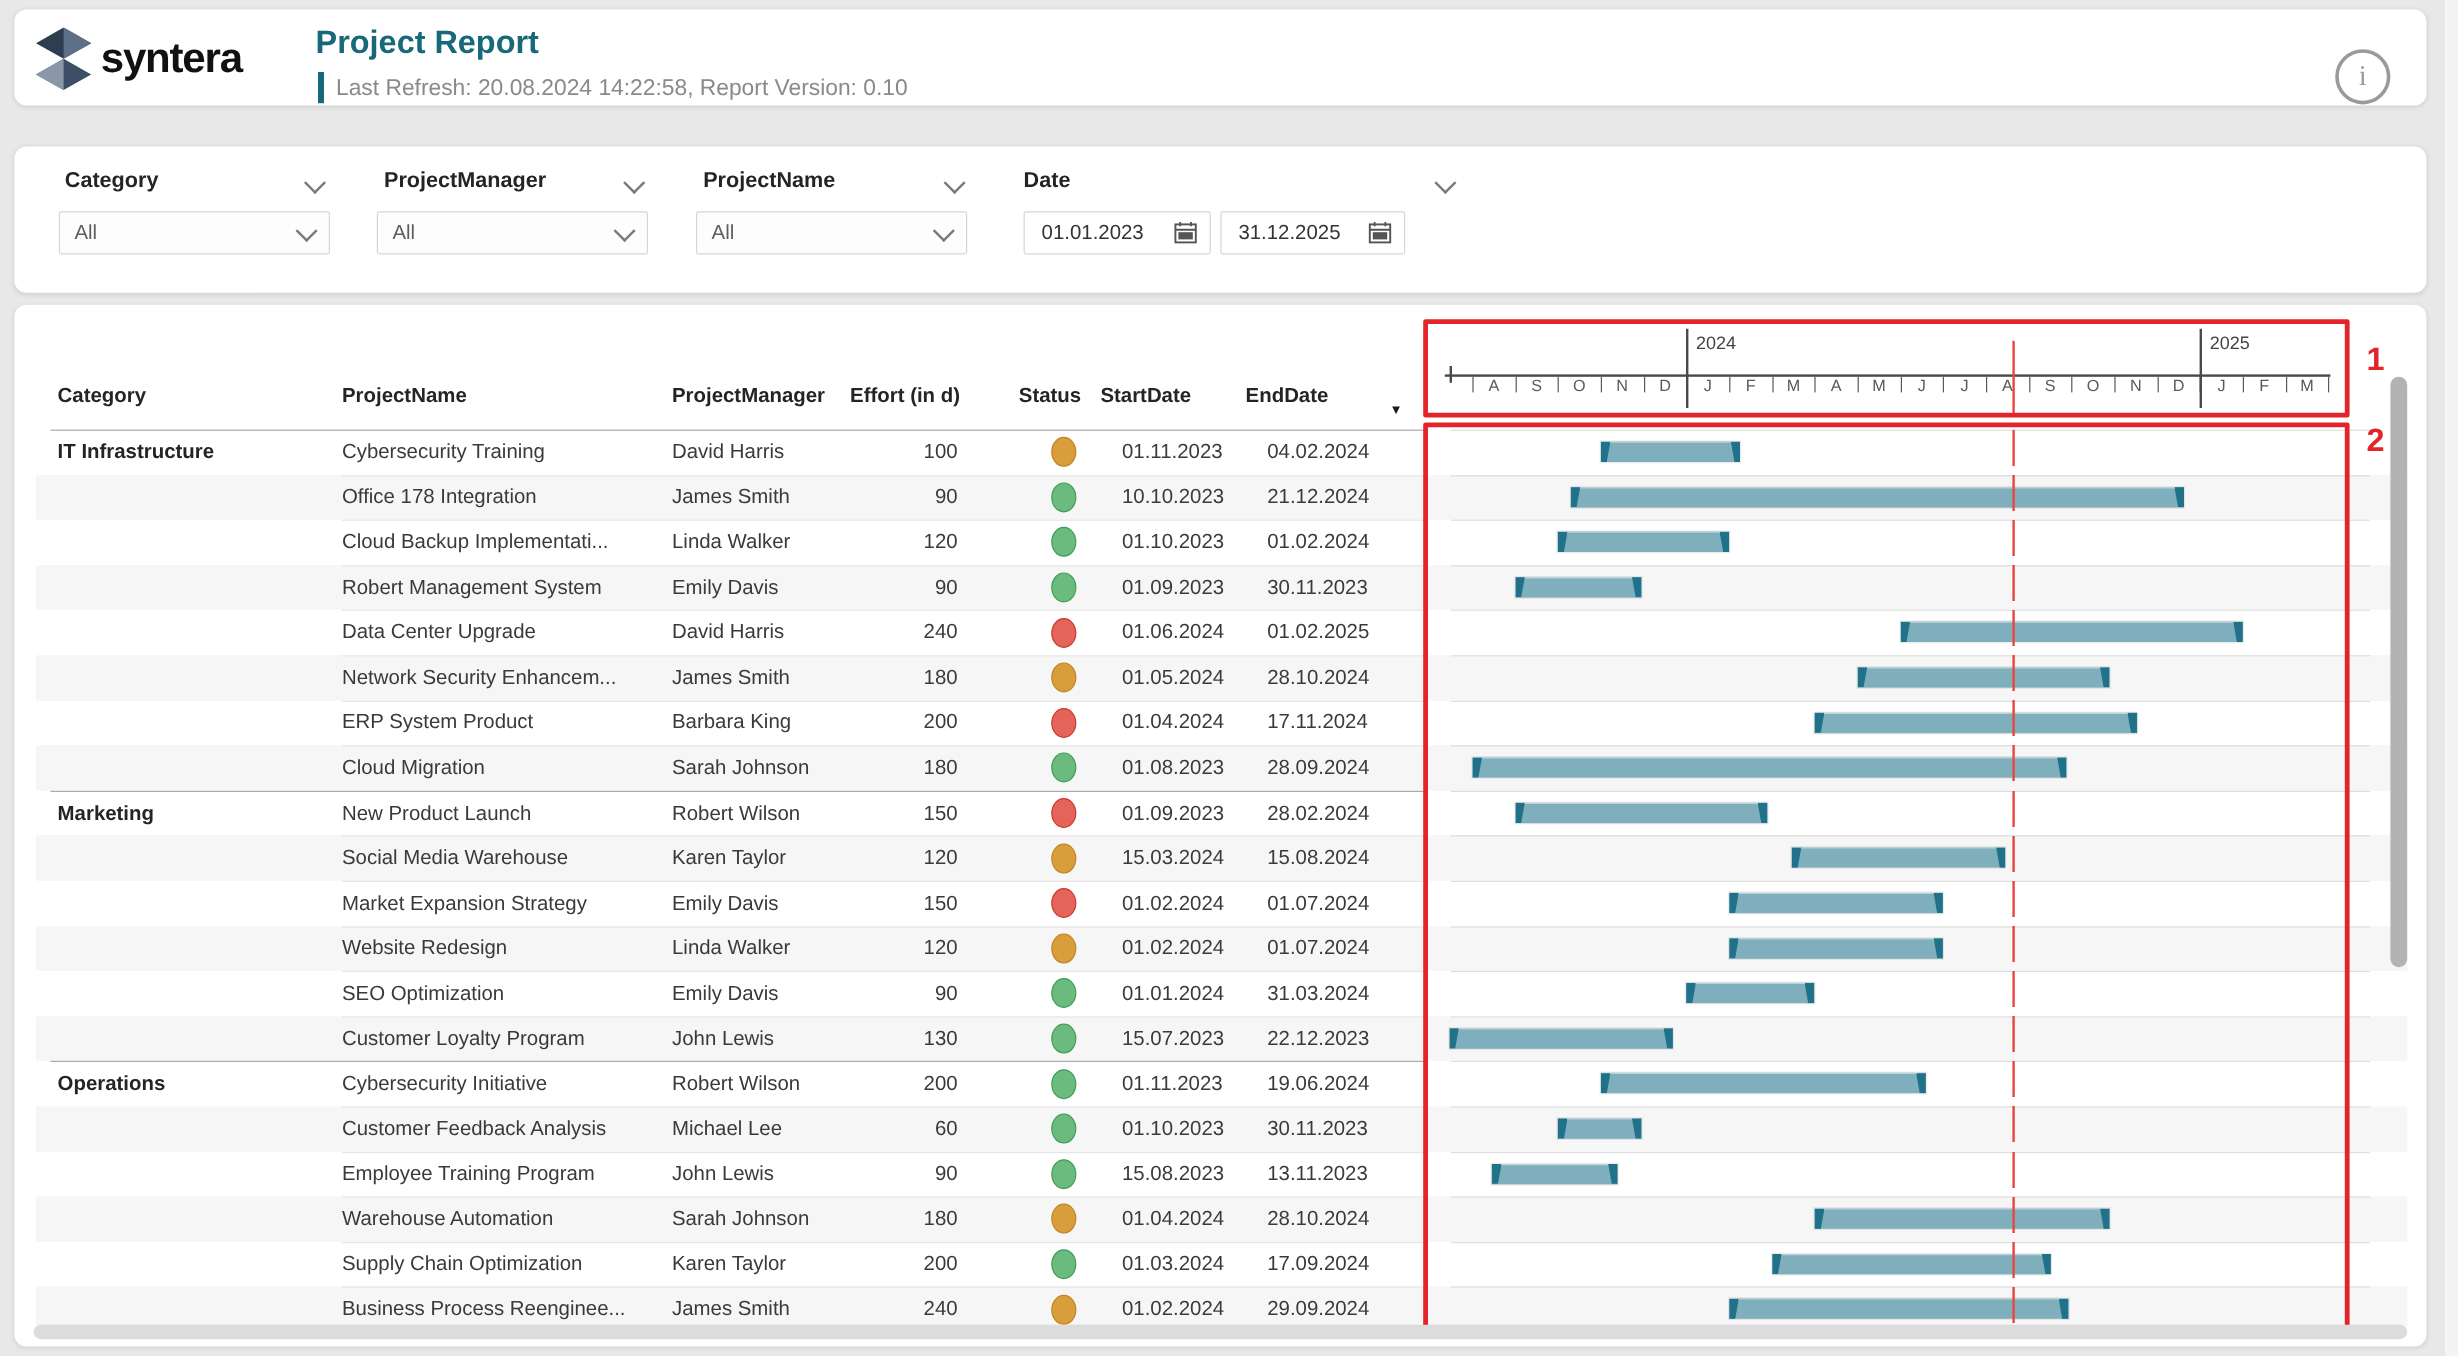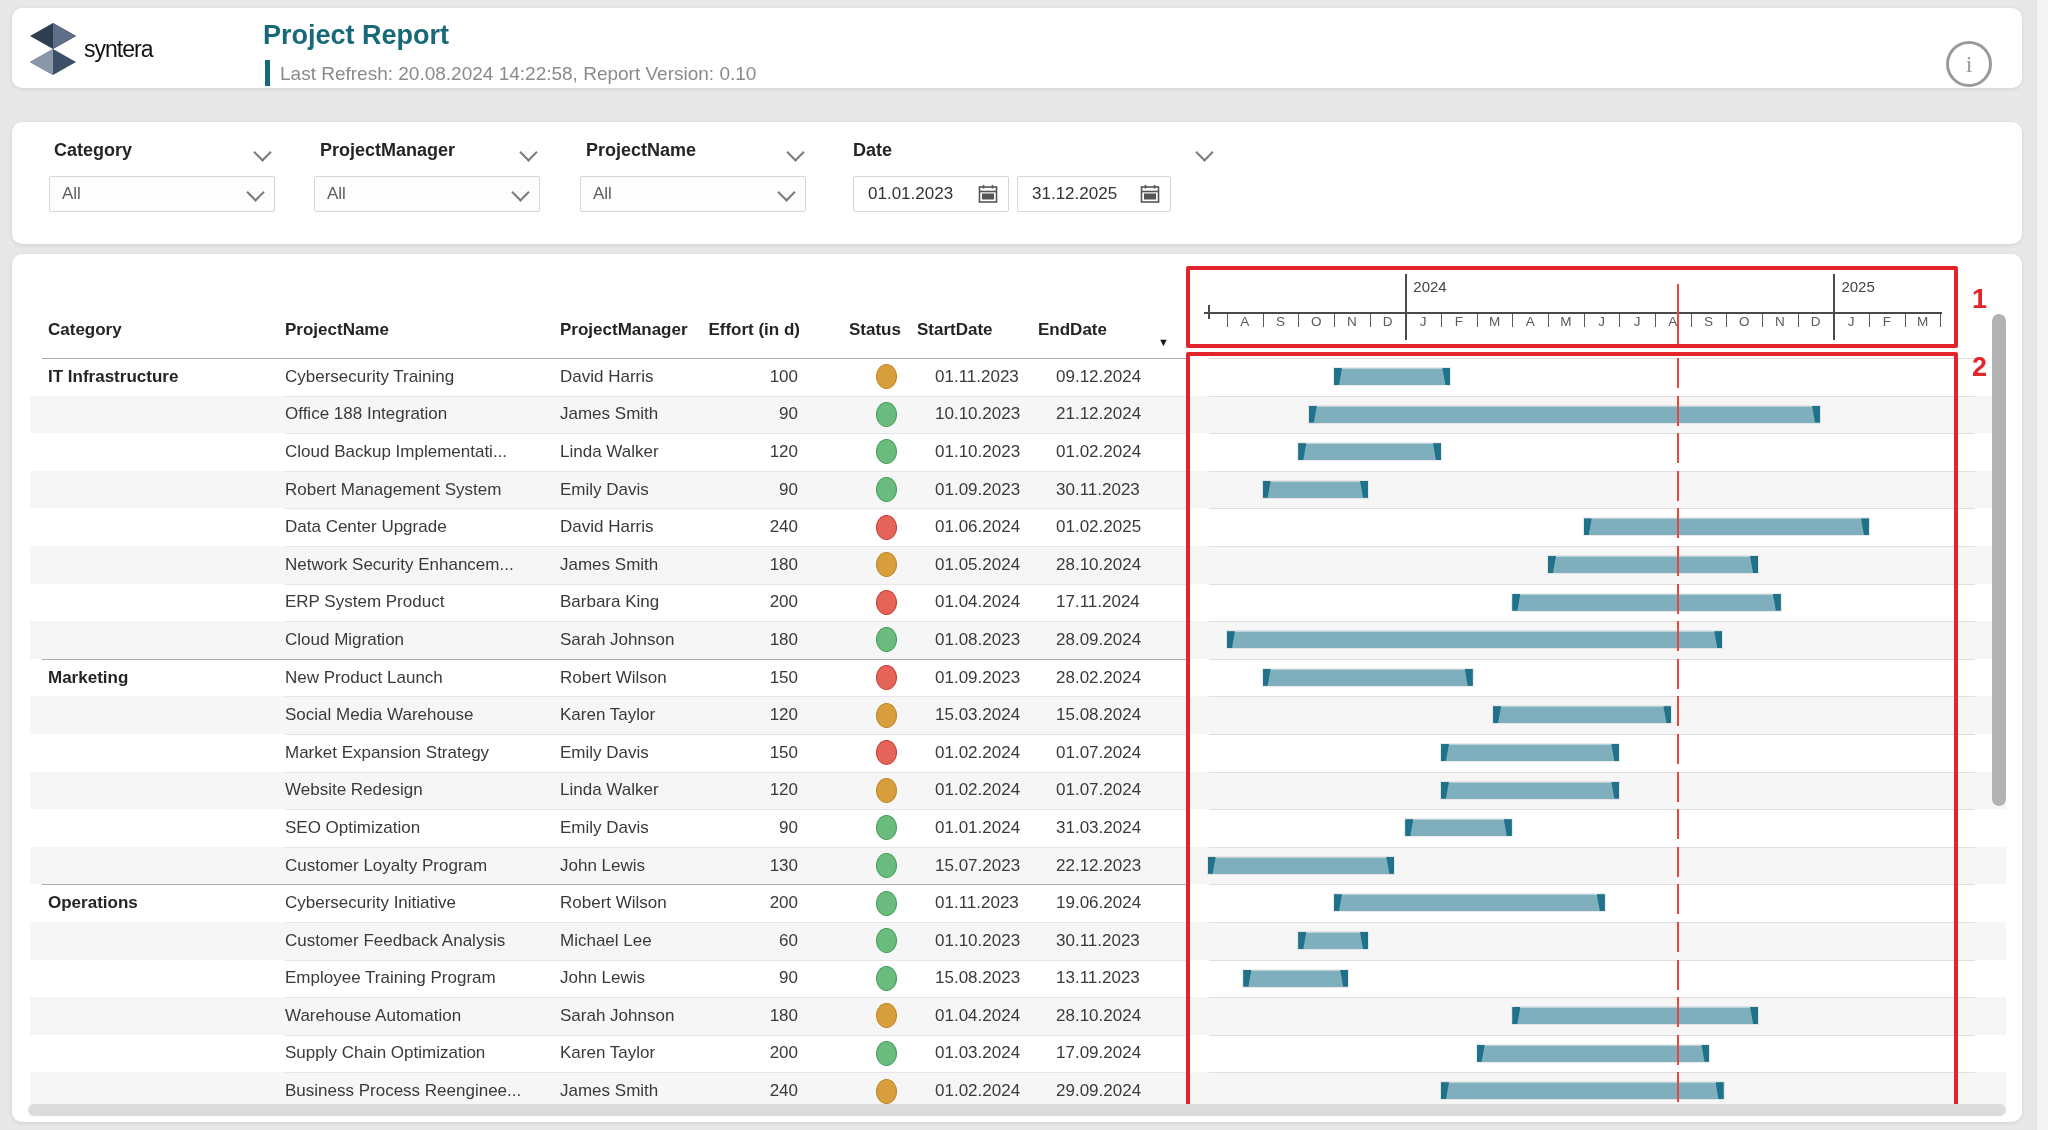--- a/index.html
+++ b/index.html
@@ -4,21 +4,21 @@
 <style>
   html,body{margin:0;padding:0}
   body{width:2048px;height:1130px;position:relative;background:#e8e8e8;
        font-family:"Liberation Sans","DejaVu Sans",sans-serif;color:#252423;overflow:hidden}
   .abs{position:absolute}
   .card{position:absolute;background:#fff;border-radius:10px;box-shadow:0 1px 4px rgba(0,0,0,.10)}
 
   
   #header-card{left:12px;top:8px;width:2010px;height:80px}
   .logo-wrap{left:18px;top:14px;height:54px;display:flex;align-items:center}
-  .logo-text{font-size:23px;font-weight:normal;color:#111;letter-spacing:-1px;margin-left:8px}
+  .logo-text{font-size:35px;font-weight:bold;color:#111;letter-spacing:-1px;margin-left:8px}
   .report-title{left:251px;top:12px;font-size:27px;font-weight:bold;color:#17697A}
   .subtitle-bar{left:253px;top:52px;width:5px;height:26px;background:#17697A}
   .subtitle{left:268px;top:55px;font-size:19px;color:#8a8a8a}
   .info-icon{left:1934px;top:33px;width:40px;height:40px;border:3px solid #9a9a9a;border-radius:50%;
              color:#9a9a9a;font-size:24px;display:flex;align-items:center;justify-content:center;font-family:"Liberation Serif",serif}
 
   
   #filter-card{left:12px;top:122px;width:2010px;height:122px}
   .slicer-label{top:18px;font-size:18px;font-weight:bold;color:#252423}
   .chev{width:11px;height:11px;border-right:2px solid #7a7a7a;border-bottom:2px solid #7a7a7a;transform:rotate(45deg)}
@@ -203,28 +203,28 @@
   <div class="abs" id="rows">
       <div class="t-row group-start">
         <div class="cell c-cat">IT Infrastructure</div>
         <div class="cell c-name">Cybersecurity Training</div>
         <div class="cell c-mgr">David Harris</div>
         <div class="cell c-effort">100</div>
         <div class="cell c-status">
           <div class="dot" style="background: rgb(216, 158, 60); border: 1.5px solid rgb(194, 132, 37);"></div>
         </div>
         <div class="cell c-start">01.11.2023</div>
-        <div class="cell c-end">09.12.2024</div>
+        <div class="cell c-end">04.02.2024</div>
         <div class="bar" style="left: 1304px; width: 116.4px; background: rgb(127, 175, 188);">
           <div class="cap l" style="background: rgb(32, 113, 138);"></div>
           <div class="cap r" style="background: rgb(32, 113, 138);"></div>
         </div>
       </div>
       <div class="t-row stripe plain-sep">
-        <div class="cell c-name">Office 188 Integration</div>
+        <div class="cell c-name">Office 178 Integration</div>
         <div class="cell c-mgr">James Smith</div>
         <div class="cell c-effort">90</div>
         <div class="cell c-status">
           <div class="dot" style="background: rgb(108, 187, 126); border: 1.5px solid rgb(62, 158, 88);"></div>
         </div>
         <div class="cell c-start">10.10.2023</div>
         <div class="cell c-end">21.12.2024</div>
         <div class="bar" style="left: 1278.9px; width: 511.1px; background: rgb(127, 175, 188);">
           <div class="cap l" style="background: rgb(32, 113, 138);"></div>
           <div class="cap r" style="background: rgb(32, 113, 138);"></div>

